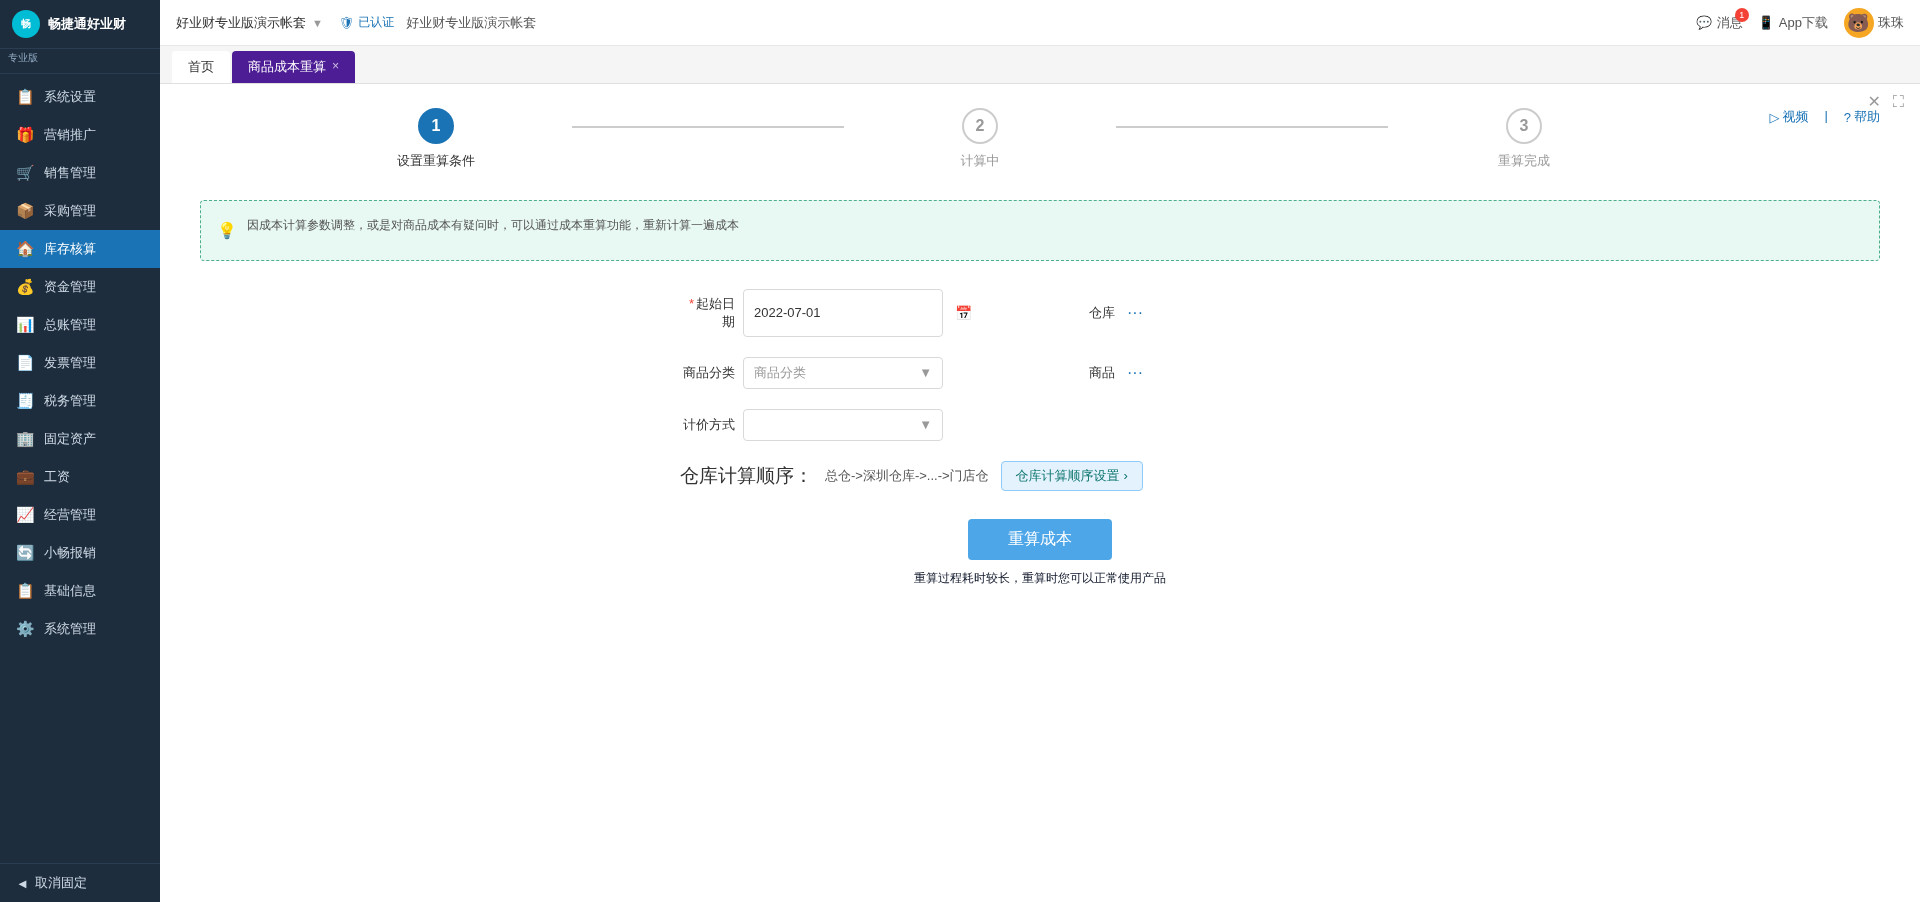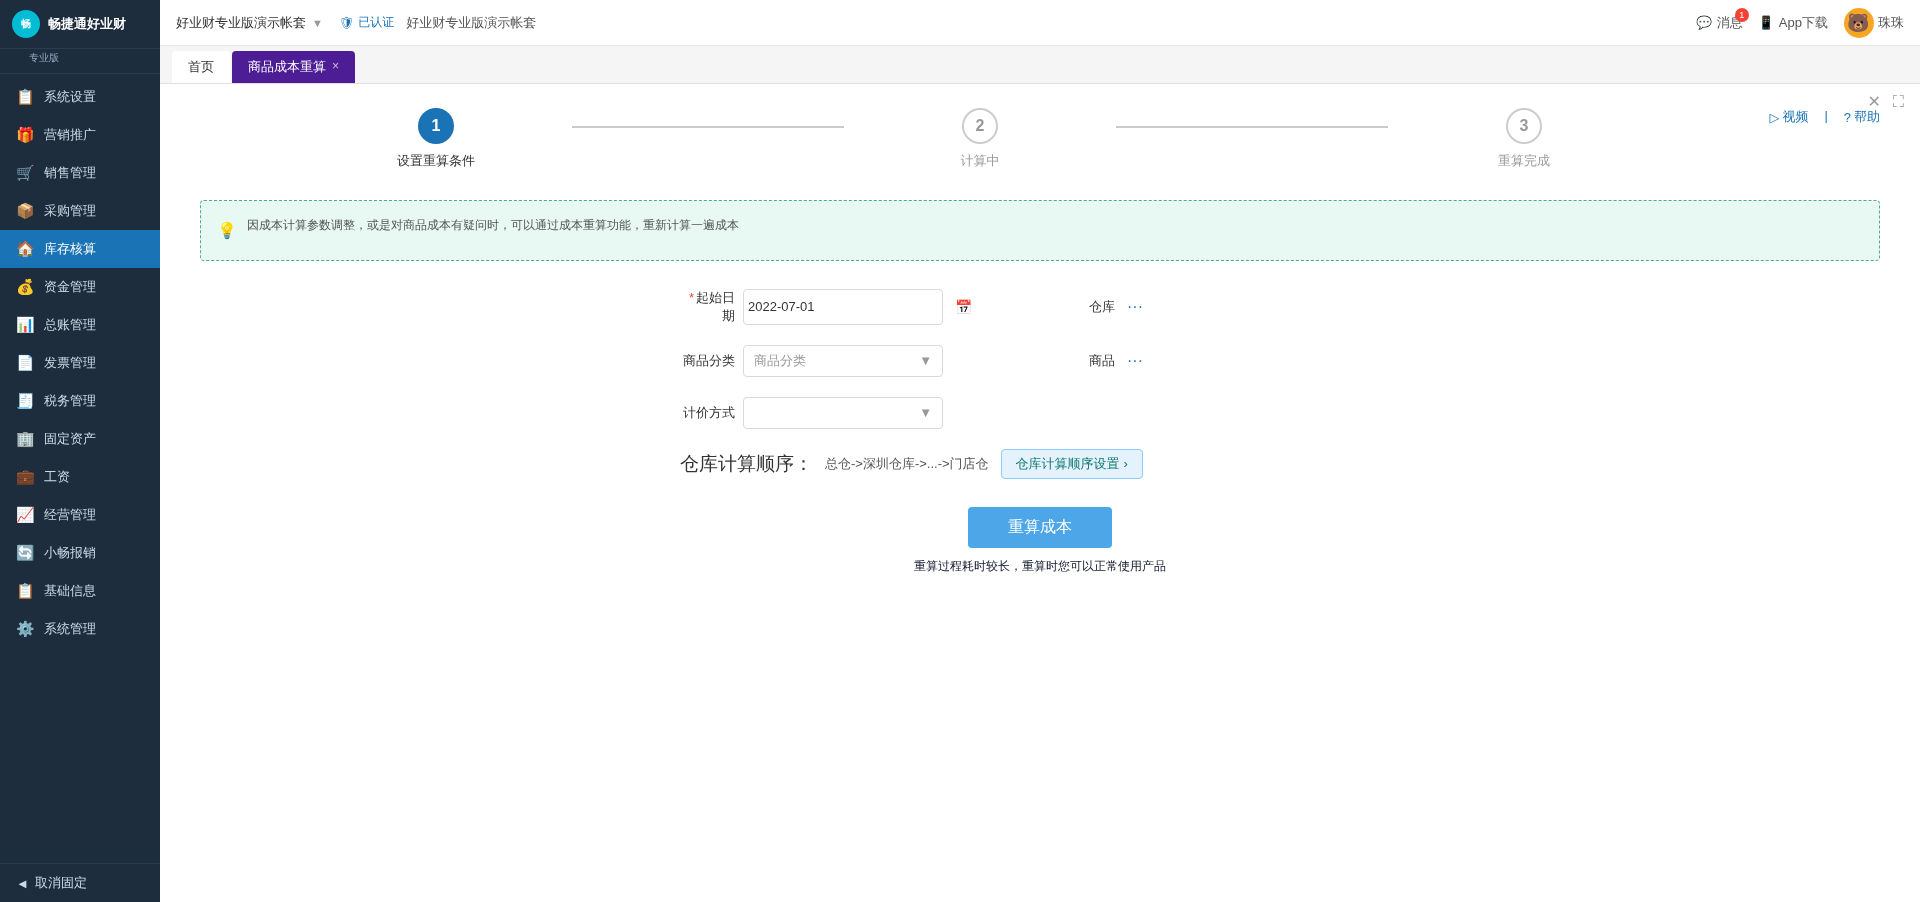--- a/index.html
+++ b/index.html
@@ -30,21 +30,21 @@
       display: flex;
       align-items: center;
       justify-content: center;
       font-size: 10px;
       font-weight: bold;
     }
     .sidebar-logo-text { font-size: 13px; font-weight: bold; line-height: 1.2; }
     .sidebar-edition {
       font-size: 10px;
       color: #8fa8c0;
-      padding: 2px 29px 8px;
+      padding: 2px 8px 8px;
       border-bottom: 1px solid #2a3d52;
     }
     .sidebar-nav { flex: 1; overflow-y: auto; padding-top: 4px; }
     .sidebar-nav::-webkit-scrollbar { width: 0; }
     .sidebar-item {
       display: flex;
       align-items: center;
       gap: 10px;
       padding: 10px 16px;
       cursor: pointer;
@@ -291,24 +291,24 @@
       font-size: 13px;
       color: #333;
       width: 55px;
       text-align: right;
       flex-shrink: 0;
     }
     .required-star { color: #f44336; margin-right: 2px; }
     .form-input {
       border: 1px solid #d9d9d9;
       border-radius: 4px;
-      padding: 6px 4px;
+      padding: 6px 10px;
       font-size: 13px;
       color: #333;
-      height: 36px;
+      height: 48px;
       width: 200px;
       outline: none;
     }
     .form-input-btn {
       border: none;
       background: none;
       cursor: pointer;
       color: #1a73b5;
       padding: 0 4px;
       font-size: 14px;

